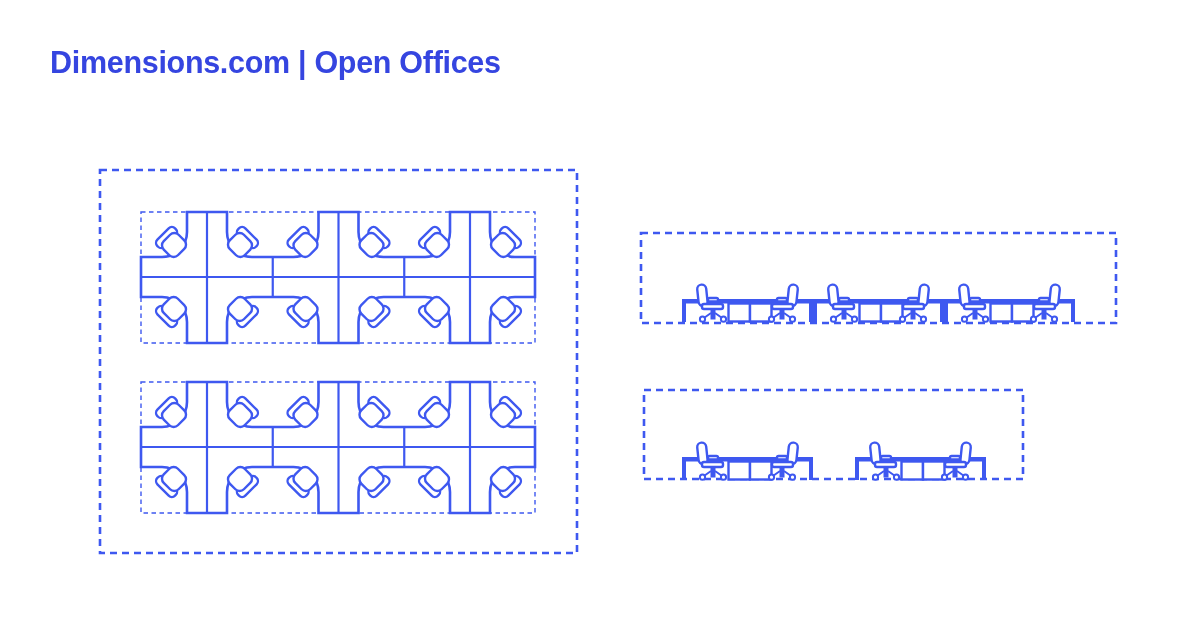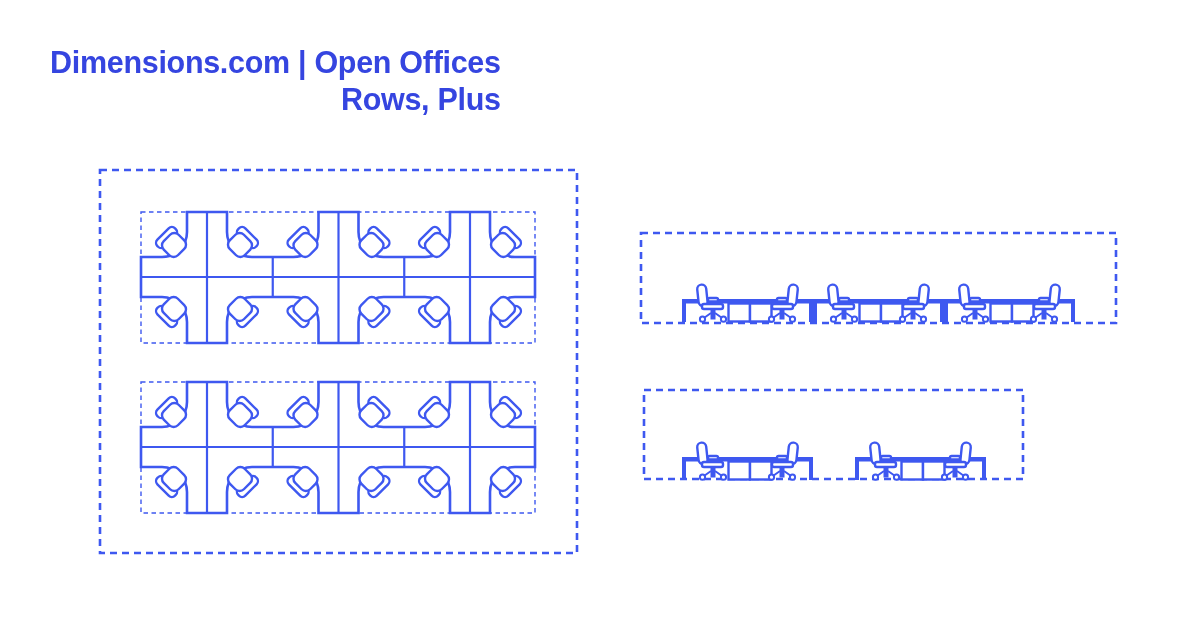--- a/index.html
+++ b/index.html
@@ -1,36 +1,35 @@
 <!DOCTYPE html>
 <html style="--title-color: #3545e0; --line-color: #3e58f0;"><head>
 <meta charset="utf-8">
 <style>
   html,body{margin:0;padding:0;background:#ffffff;}
   body{width:1200px;height:630px;position:relative;overflow:hidden;
        font-family:"Liberation Sans", sans-serif;}
   .page-title{position:absolute;left:50px;top:44px;z-index:2;
       font-weight:700;font-size:30.5px;line-height:37px;letter-spacing:-0.3px;
       color:var(--title-color,#3545e0);}
-  .page-title span{display:block;white-space:pre;text-align:right;}
+  .page-title span{display:block;white-space:pre;}
   #drawing{position:absolute;left:0;top:0;z-index:1;}
   .big-dash{fill:none;stroke:var(--line-color,#3e58f0);stroke-width:2.6;stroke-dasharray:7 5;}
   .thin-dash{fill:none;stroke:var(--line-color,#3e58f0);stroke-width:1.4;stroke-dasharray:4.5 3.5;}
   .desk{fill:#ffffff;stroke:var(--line-color,#3e58f0);stroke-width:2.6;}
   .iline{fill:none;stroke:var(--line-color,#3e58f0);stroke-width:2.2;}
   .cs{fill:#ffffff;stroke:var(--line-color,#3e58f0);stroke-width:2.4;}
   .fillb{fill:var(--line-color,#3e58f0);stroke:none;}
   .thin{stroke-width:2;}
 </style>
 </head>
 <body style="background: rgb(255, 255, 255);">
 
 <header class="page-title">
   <span>Dimensions.com | Open Offices</span>
-  <span>Rows, Plus</span>
 </header>
 
 <svg id="drawing" width="1200" height="630" viewBox="0 0 1200 630" xmlns="http://www.w3.org/2000/svg">
   <g id="plan-view">
     <rect class="big-dash" x="100" y="170" width="477" height="383"></rect>
     <g id="plan-rows">
         <g>
           <rect class="thin-dash" x="141" y="212" width="394" height="131"></rect>
           <path class="desk" d="M 141 257 L 162 257 A 25 25 0 0 0 187 232 L 187 212 L 227 212 L 227 232 A 25 25 0 0 0 252 257 L 293.5 257 A 25 25 0 0 0 318.5 232 L 318.5 212 L 358.5 212 L 358.5 232 A 25 25 0 0 0 383.5 257 L 425 257 A 25 25 0 0 0 450 232 L 450 212 L 490 212 L 490 232 A 25 25 0 0 0 515 257 L 535 257 L 535 297 L 515 297 A 25 25 0 0 0 490 322 L 490 343 L 450 343 L 450 322 A 25 25 0 0 0 425 297 L 383.5 297 A 25 25 0 0 0 358.5 322 L 358.5 343 L 318.5 343 L 318.5 322 A 25 25 0 0 0 293.5 297 L 252 297 A 25 25 0 0 0 227 322 L 227 343 L 187 343 L 187 322 A 25 25 0 0 0 162 297 L 141 297 Z"></path>
           <path class="iline" d="M 141 277 H 535 M 207 212 V 343 M 338.5 212 V 343 M 470 212 V 343 M 272.75 257 V 297 M 404.25 257 V 297"></path>

